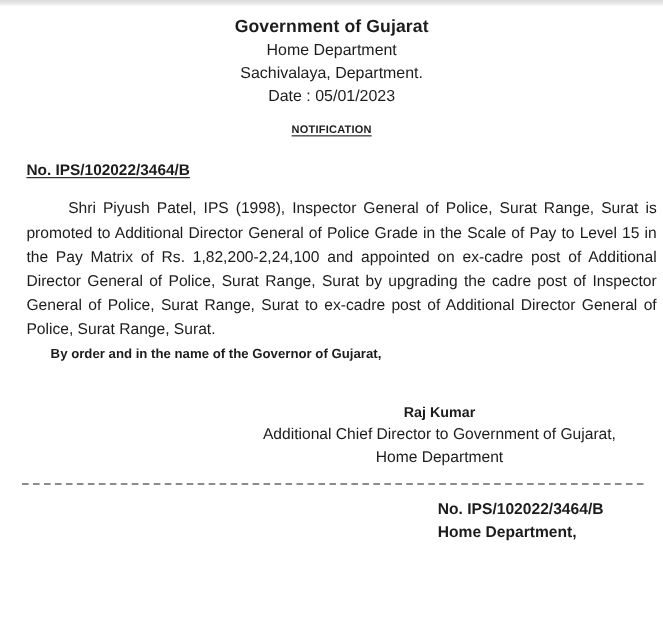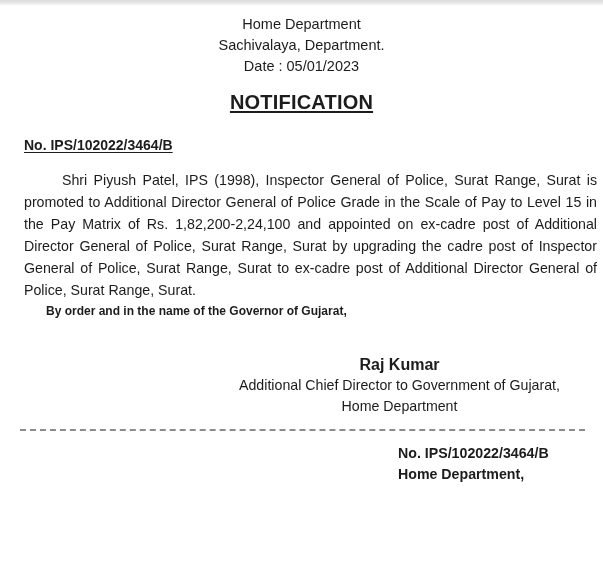--- a/index.html
+++ b/index.html
@@ -55,21 +55,21 @@
   .dept-line,
   .addr-line,
   .date-line {
     font-size: 14.5px;
     line-height: 21px;
     font-weight: normal;
   }
 
   .notification {
     margin-top: 14px;
-    font-size: 20px;
+    font-size: 10px;
     font-weight: bold;
     text-decoration: underline;
     text-underline-offset: 2px;
     letter-spacing: 0.2px;
   }
 
   
   .refno-wrap {
     margin-top: 22px;
     padding-left: 24px;
@@ -116,21 +116,21 @@
 
   
   .signature {
     margin-top: 34px;
     text-align: center;
     
     padding-left: 196px;
   }
 
   .sign-name {
-    font-size: 16px;
+    font-size: 13px;
     font-weight: bold;
     line-height: 20px;
   }
 
   .sign-desig,
   .sign-dept {
     font-size: 14.2px;
     font-weight: normal;
     line-height: 21px;
   }
@@ -159,20 +159,21 @@
 </head>
 <body>
 
 <div id="page">
 
   <div class="scan-edge-top"></div>
 
   <div class="doc">
 
     <div class="header">
+      <div class="gov-title">Government of Gujarat</div>
       <div class="dept-line">Home Department</div>
       <div class="addr-line">Sachivalaya, Department.</div>
       <div class="date-line">Date : 05/01/2023</div>
       <div class="notification">NOTIFICATION</div>
     </div>
 
     <div class="refno-wrap">
       <span class="refno">No. IPS/102022/3464/B</span>
     </div>
 

